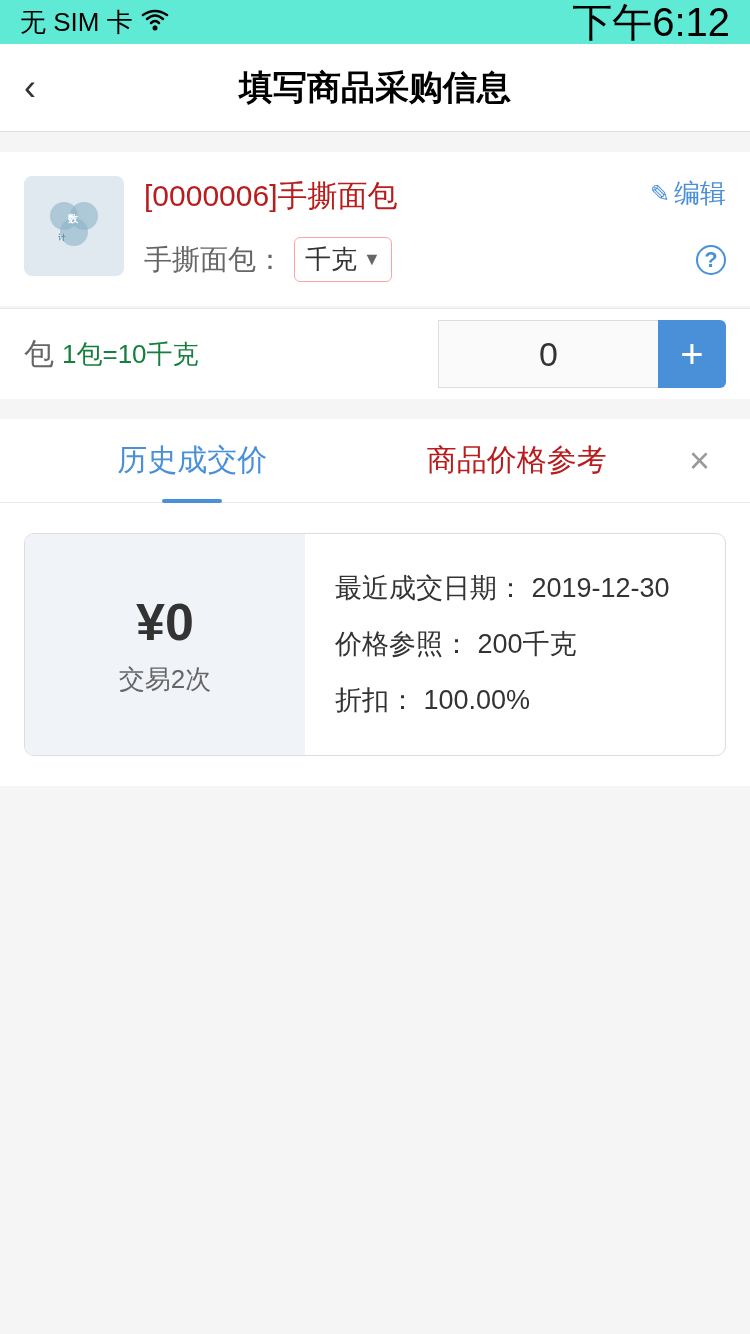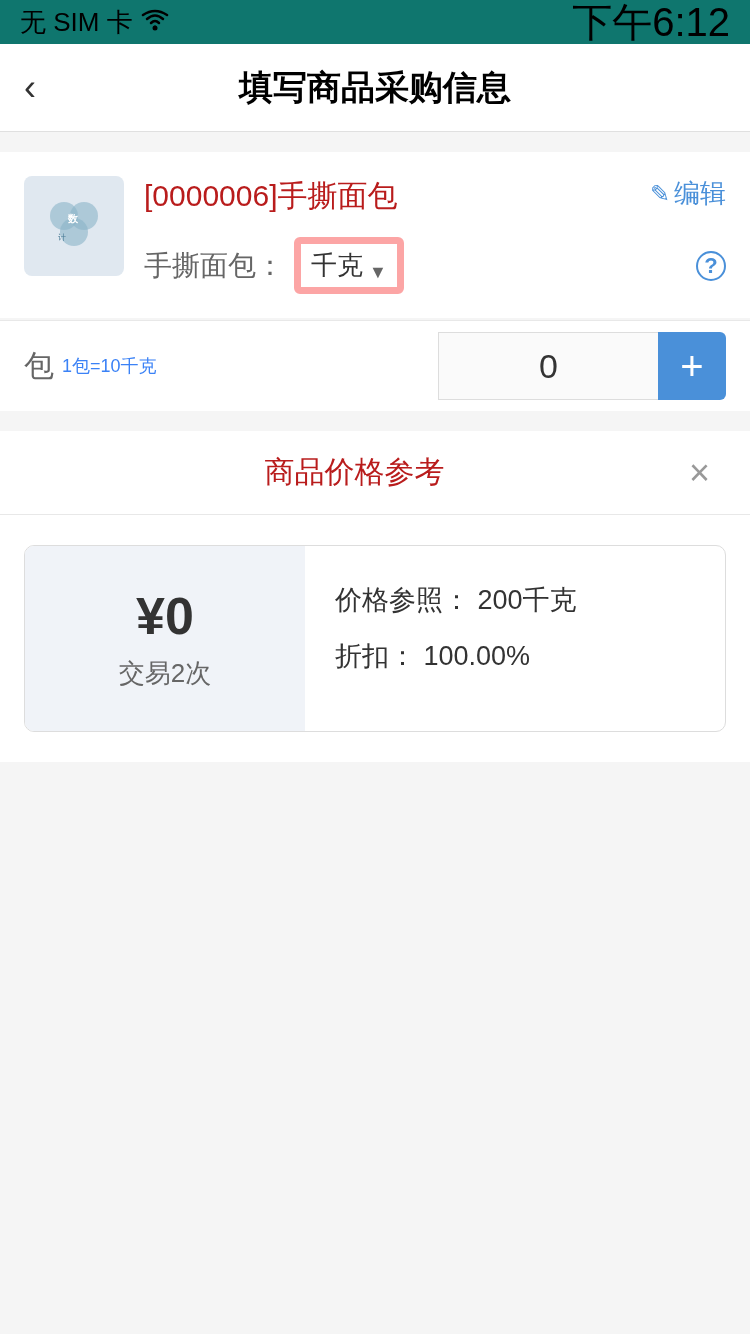--- a/index.html
+++ b/index.html
@@ -9,21 +9,21 @@
       min-height: 1334px;
       font-family: -apple-system, "PingFang SC", "Helvetica Neue", Arial, sans-serif;
       background: #f5f5f5;
       overflow-x: hidden;
     }
 
     
     .status-bar {
       width: 750px;
       height: 44px;
-      background: #0f766e;
+      background: #5eead4;
       display: flex;
       align-items: center;
       justify-content: space-between;
       padding: 0 20px;
       font-size: 28px;
     }
     .status-left {
       display: flex;
       align-items: center;
       gap: 8px;
@@ -150,22 +150,22 @@
     }
     .unit-label {
       font-size: 28px;
       color: #666;
       display: flex;
       align-items: center;
       gap: 10px;
     }
     .unit-dropdown {
       display: inline-flex;
-      align-items: flex-end;
-      border: 7px solid #fca5a5;
+      align-items: center;
+      border: 1px solid #fca5a5;
       border-radius: 6px;
       padding: 4px 10px;
       font-size: 26px;
       color: #333;
       gap: 6px;
       cursor: pointer;
     }
     .dropdown-arrow {
       font-size: 18px;
       color: #666;
@@ -208,22 +208,22 @@
       display: flex;
       align-items: center;
       gap: 8px;
     }
     .unit-badge {
       font-size: 30px;
       font-weight: 500;
       color: #666;
     }
     .unit-conversion {
-      font-size: 18px;
-      color: #3b82f6;
+      font-size: 26px;
+      color: #15803d;
     }
     .quantity-controls {
       display: flex;
       align-items: center;
       gap: 0;
     }
     .quantity-input-box {
       width: 220px;
       height: 68px;
       border: 1px solid #ddd;
@@ -419,33 +419,40 @@
     </div>
     <div class="quantity-controls">
       <div class="quantity-input-box">0</div>
       <div class="quantity-plus">+</div>
     </div>
   </div>
 </div>
 
 <div class="tabs-section">
   <div class="tabs-header">
+    <div class="tab-item active">
+      <span>历史成交价</span>
+    </div>
     <div class="tab-item">
       <span>商品价格参考</span>
     </div>
     <div class="tab-close">×</div>
   </div>
 
   <div class="tab-content">
     <div class="transaction-card">
       <div class="transaction-left">
         <div class="transaction-price">¥0</div>
         <div class="transaction-count">交易2次</div>
       </div>
       <div class="transaction-right">
+        <div class="transaction-detail-row">
+          <span class="detail-label">最近成交日期：</span>
+          <span class="detail-value">2019-12-30</span>
+        </div>
         <div class="transaction-detail-row">
           <span class="detail-label">价格参照：</span>
           <span class="detail-value">200千克</span>
         </div>
         <div class="transaction-detail-row">
           <span class="detail-label">折扣：</span>
           <span class="detail-value">100.00%</span>
         </div>
       </div>
     </div>

